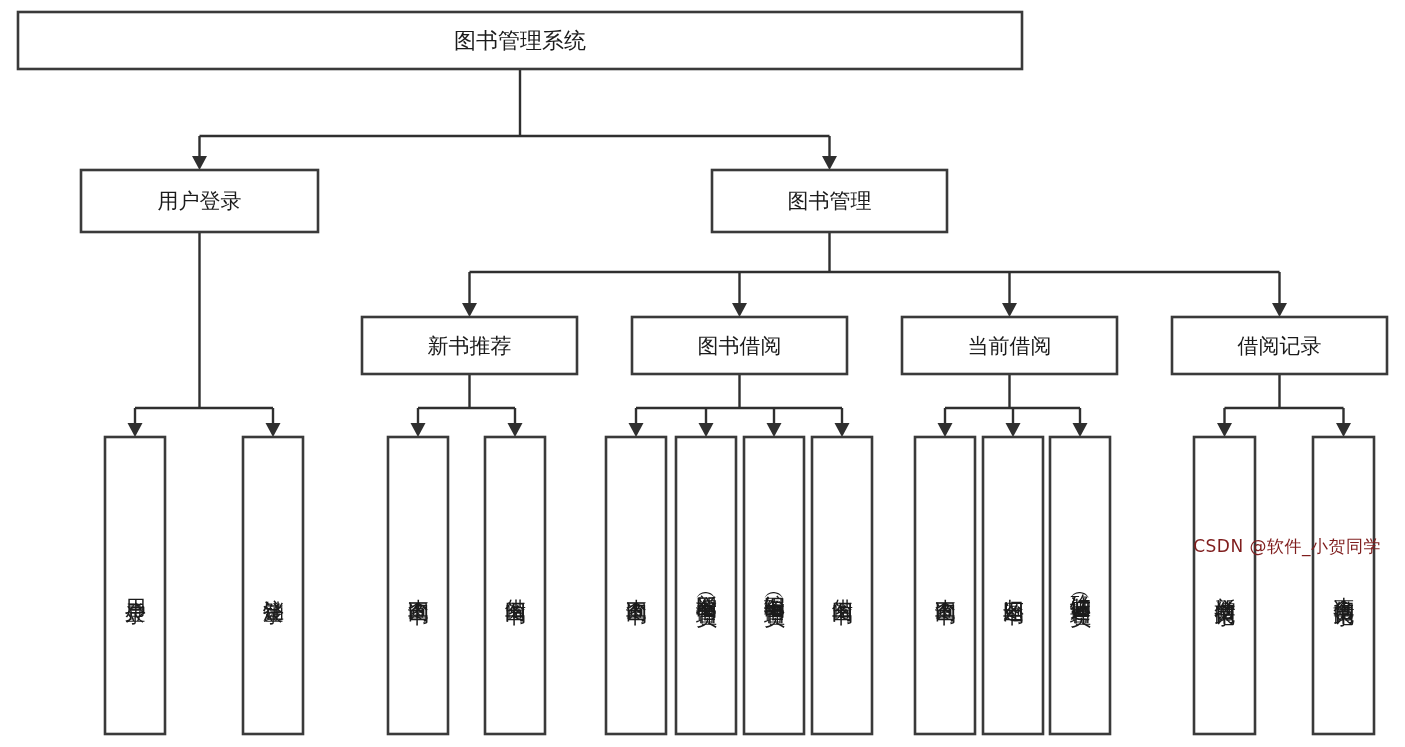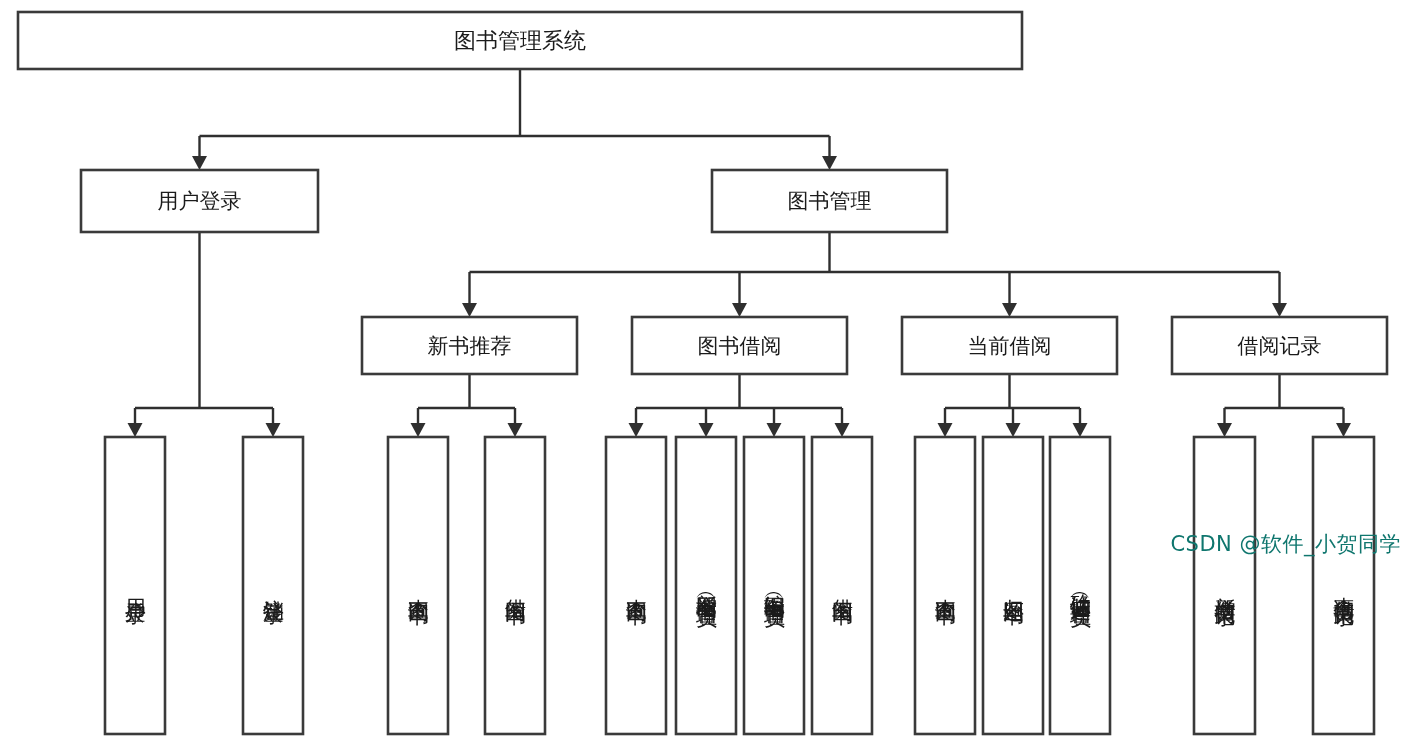--- a/index.html
+++ b/index.html
@@ -70,25 +70,25 @@
     text-orientation: upright;
     letter-spacing: 2px;
     font-family: "DejaVu Sans", "Liberation Sans", sans-serif;
     font-size: 21px;
     color: #1b1b1b;
     line-height: 1;
     white-space: nowrap;
   }
   .watermark {
     position: absolute;
-    right: 4px;
+    right: 24px;
     bottom: 6px;
     font-family: "DejaVu Sans", "Liberation Sans", sans-serif;
-    font-size: 21px;
-    color: #0f766e;
+    font-size: 17px;
+    color: #7f1d1d;
     letter-spacing: 0.5px;
     white-space: nowrap;
     user-select: none;
   }
 </style>
 </head>
 <body>
 
 <div id="diagram-root">
 

